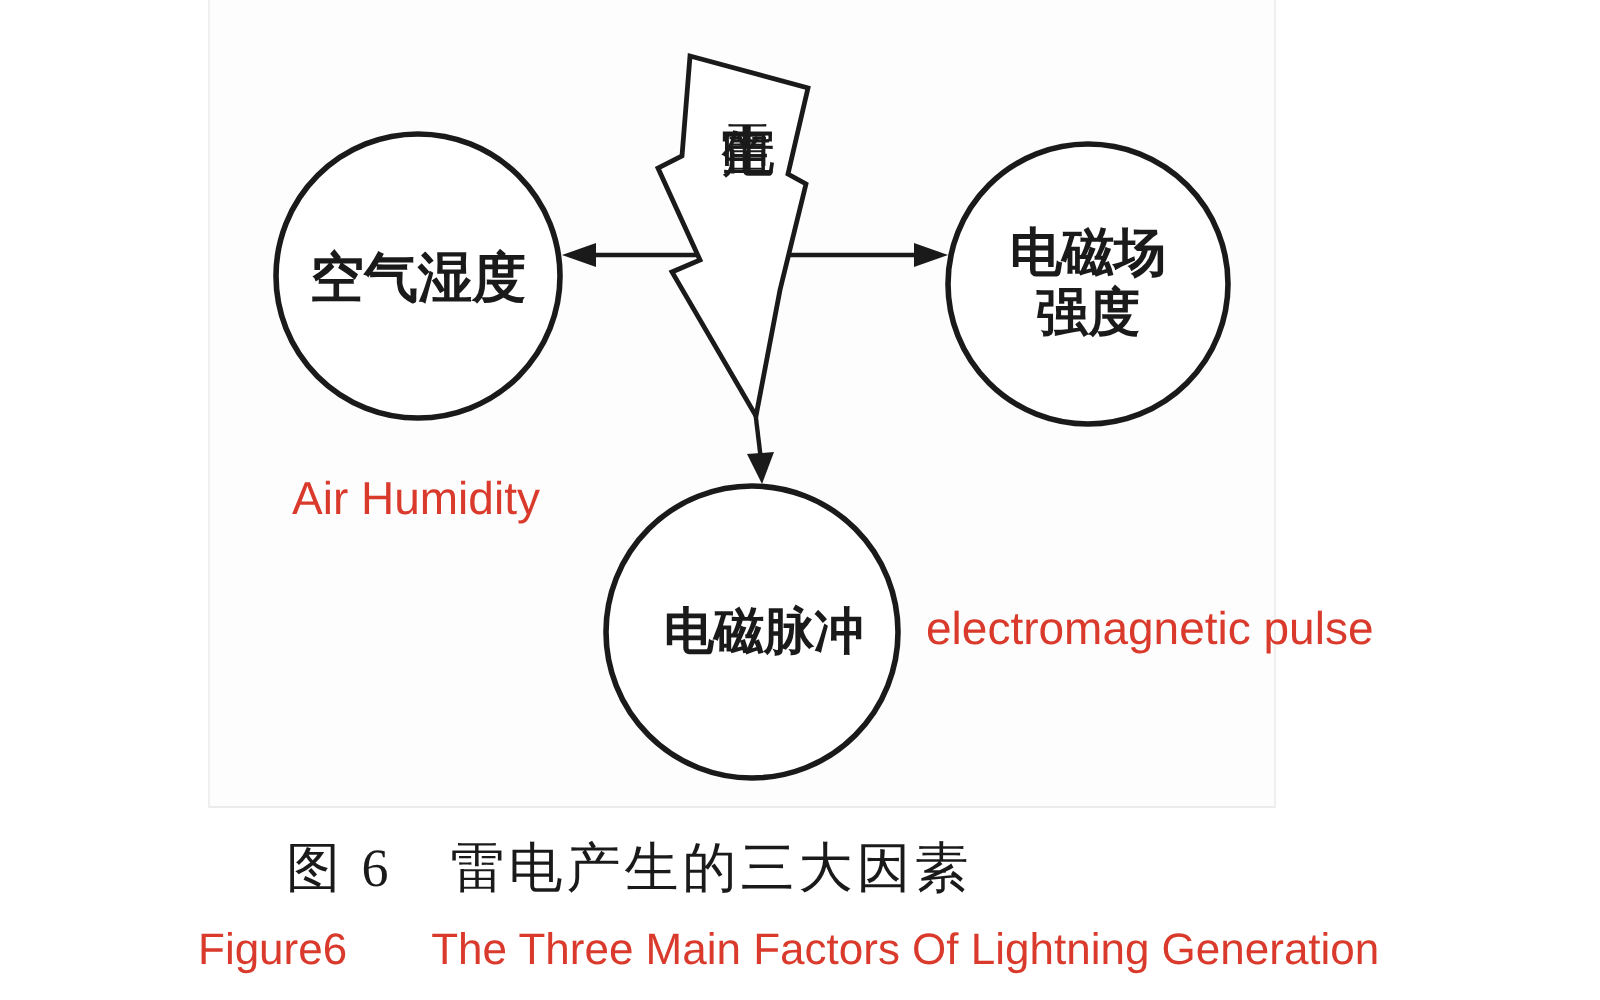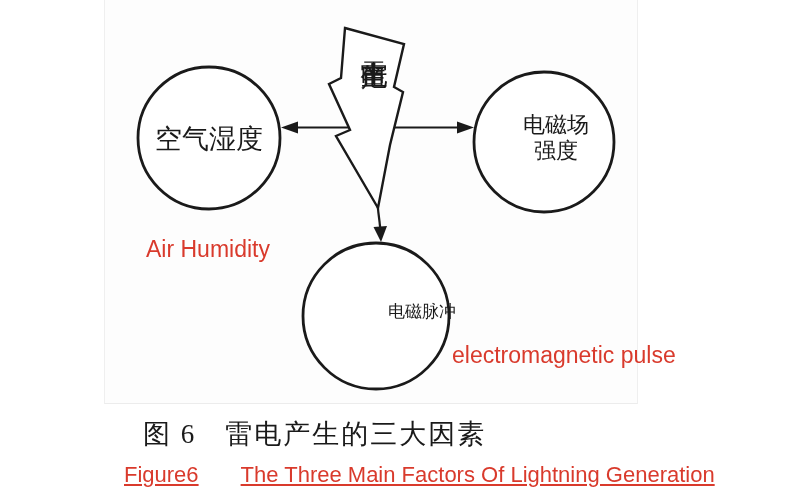--- a/index.html
+++ b/index.html
@@ -35,20 +35,21 @@
     color: #1a1a1a;
   }
   .red {
     font-family: "Liberation Sans", "DejaVu Sans", sans-serif;
     color: #d93a2c;
   }
   .node-label {
     text-align: center;
     white-space: pre-line;
     line-height: 1.16;
+    font-weight: bold;
   }
   .bolt-text {
     writing-mode: vertical-rl;
     text-orientation: upright;
     font-size: 27px;
     line-height: 28px;
     letter-spacing: 0px;
     font-family: "Liberation Serif", "DejaVu Serif", serif;
     color: #1a1a1a;
   }
@@ -85,30 +86,30 @@
 
     <circle cx="209" cy="138" r="71" fill="#ffffff" stroke="#1a1a1a" stroke-width="2.8"></circle>
     <circle cx="544" cy="142" r="70" fill="#ffffff" stroke="#1a1a1a" stroke-width="2.8"></circle>
     <circle cx="376" cy="316" r="73" fill="#ffffff" stroke="#1a1a1a" stroke-width="2.8"></circle>
   </svg>
 
   <div class="abs bolt-text" style="left:360px; top:40px; height:118px;">雷电产生</div>
 
   <div class="abs cjk node-label" style="left:137px; top:124px; width:144px; font-size:27px;">空气湿度</div>
 
-  <div class="abs cjk node-label" style="left:474px; top:112px; width:140px; font-size:22px;margin-left:12px;">电磁场
+  <div class="abs cjk node-label" style="left:474px; top:112px; width:140px; font-size:26px;">电磁场
 强度</div>
 
-  <div class="abs cjk node-label" style="left:302px; top:302px; width:160px; font-size:17px;padding-left:40px;">电磁脉冲</div>
+  <div class="abs cjk node-label" style="left:302px; top:302px; width:160px; font-size:25px;">电磁脉冲</div>
 
 
   <div class="abs red ann" style="left:146px; top:226px;margin-top:10px;">Air Humidity</div>
 
 
-  <div class="abs red ann" style="left:452px; top:301px; white-space:nowrap;margin-top:41px;">electromagnetic pulse</div>
+  <div class="abs red ann" style="left:463px; top:301px; white-space:nowrap;">electromagnetic pulse</div>
 
   <div class="abs cjk caption-zh" style="left:143px; top:416px;">图 6　雷电产生的三大因素</div>
 
-  <div class="abs red caption-en" style="left:124px; top:462px;text-decoration:underline;">
+  <div class="abs red caption-en" style="left:99px; top:462px;">
     <span>Figure6</span><span class="gap"></span><span>The Three Main Factors Of Lightning Generation</span>
   </div>
 
 </div>
 
 </body></html>

